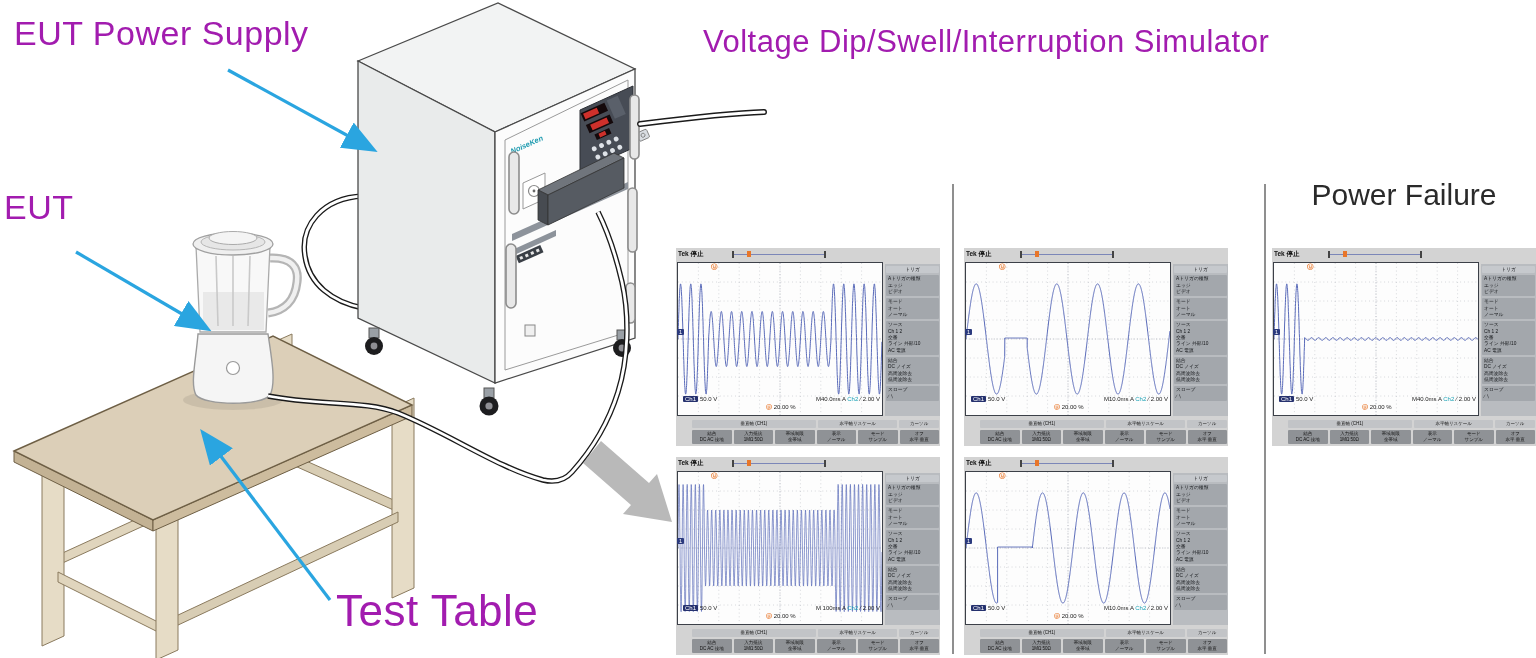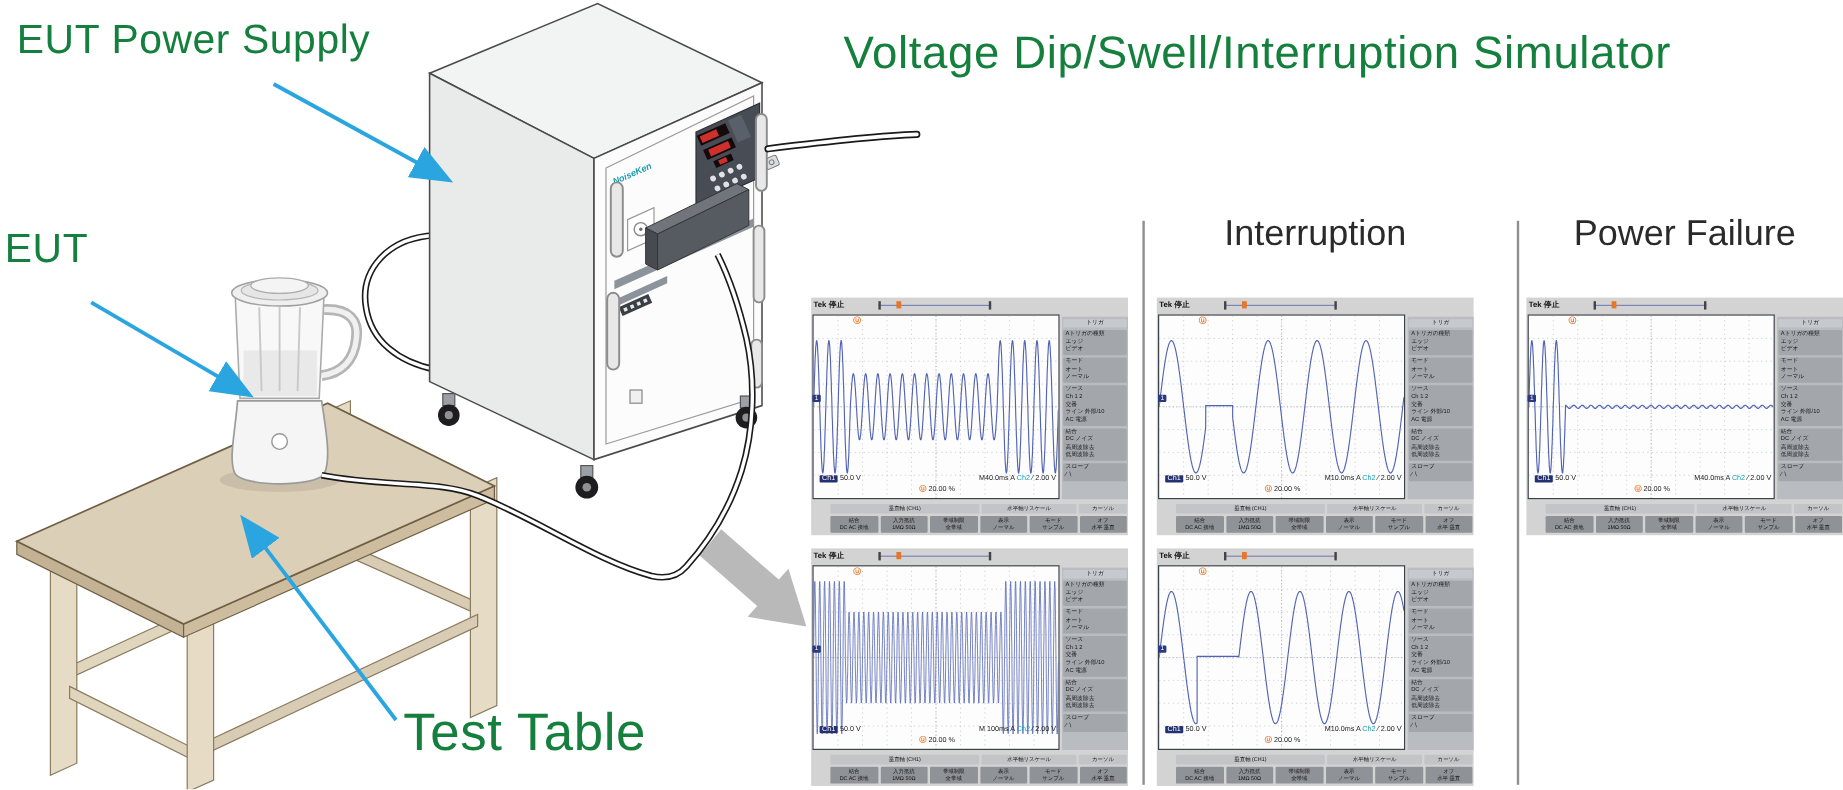--- a/index.html
+++ b/index.html
@@ -1,22 +1,22 @@
 <!DOCTYPE html>
 <html><head>
 <meta charset="utf-8">
 <style>
   html,body{margin:0;padding:0;background:#fff;}
   #stage{position:relative;width:1536px;height:658px;background:#fff;overflow:hidden;
          font-family:"Liberation Sans","DejaVu Sans",sans-serif;color:#222;}
-  .lbl{position:absolute;color:#15803d;font-weight:500;letter-spacing:0.5px;white-space:nowrap;}
+  .lbl{position:absolute;color:#a21caf;font-weight:500;letter-spacing:0.5px;white-space:nowrap;}
   #lbl-eps{left:14px;top:14px;font-size:34px;}
   #lbl-eut{left:4px;top:188px;font-size:34px;text-align:right;}
   #lbl-table{left:336px;top:586px;font-size:44px;}
-  #lbl-sim{left:703px;top:24px;font-size:38px;}
+  #lbl-sim{left:703px;top:24px;font-size:31px;}
   .colhead{position:absolute;top:178px;width:264px;text-align:center;font-size:30px;color:#2a2a2a;font-weight:500;}
   #col1{left:676px;} #col2{left:964px;} #col3{left:1272px;}
   .vdiv{position:absolute;top:184px;height:470px;width:2px;background:#8f8f8f;}
   #vdiv1{left:952px;} #vdiv2{left:1264px;}
   #scene{position:absolute;left:0;top:0;pointer-events:none;}
 
   
   .scope{position:absolute;width:264px;height:198px;background:#d3d3d3;font-family:"Liberation Sans","DejaVu Sans",sans-serif;}
   .s-top{position:relative;height:14px;}
   .s-status{position:absolute;left:2px;top:2px;font-size:6.5px;font-weight:bold;color:#111;}
@@ -199,21 +199,20 @@
       <line x1="76" y1="252" x2="206" y2="328" marker-end="url(#ah)"></line>
       <line x1="330" y1="600" x2="204" y2="434" marker-end="url(#ah)"></line>
     </g>
   </svg>
 
   <div class="lbl" id="lbl-eps">EUT Power Supply</div>
   <div class="lbl" id="lbl-eut">EUT</div>
   <div class="lbl" id="lbl-table">Test Table</div>
   <div class="lbl" id="lbl-sim">Voltage Dip/Swell/Interruption Simulator</div>
 
-  <div class="colhead" id="col2">Interruption</div>
   <div class="colhead" id="col3">Power Failure</div>
 
   <div class="vdiv" id="vdiv1"></div>
   <div class="vdiv" id="vdiv2"></div>
 
   <div id="scopes-layer">
       <div class="scope" style="left: 676px; top: 248px;">
     <div class="s-top">
       <span class="s-status">Tek 停止</span>
       <div class="s-trigbar">

